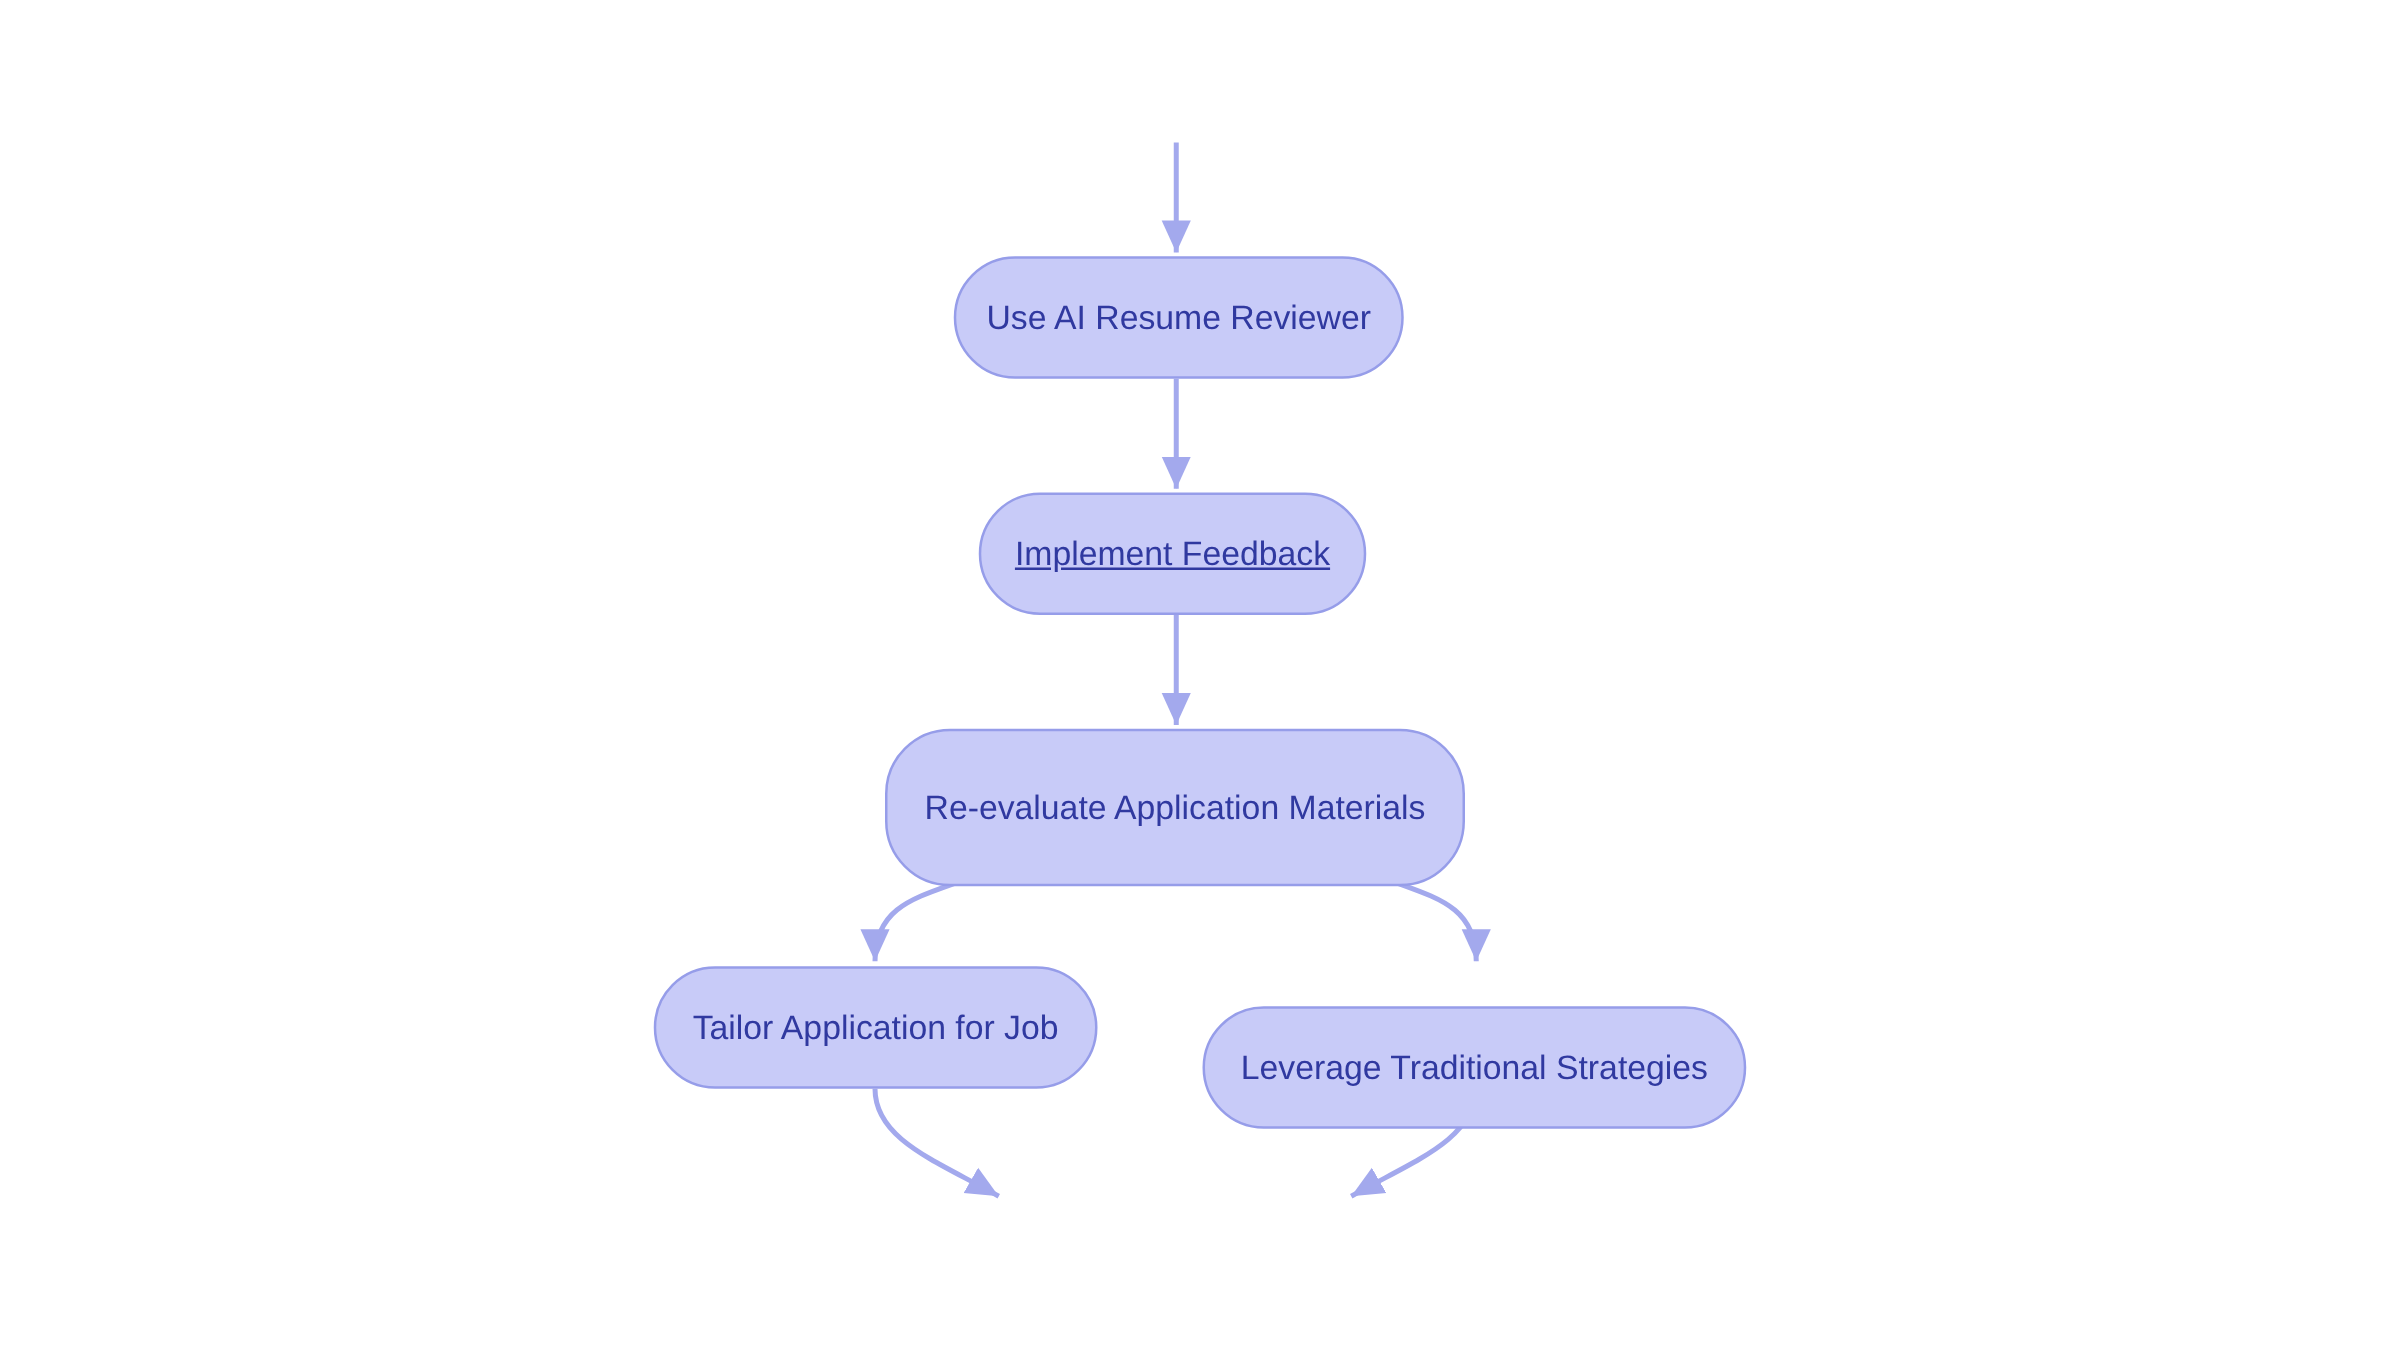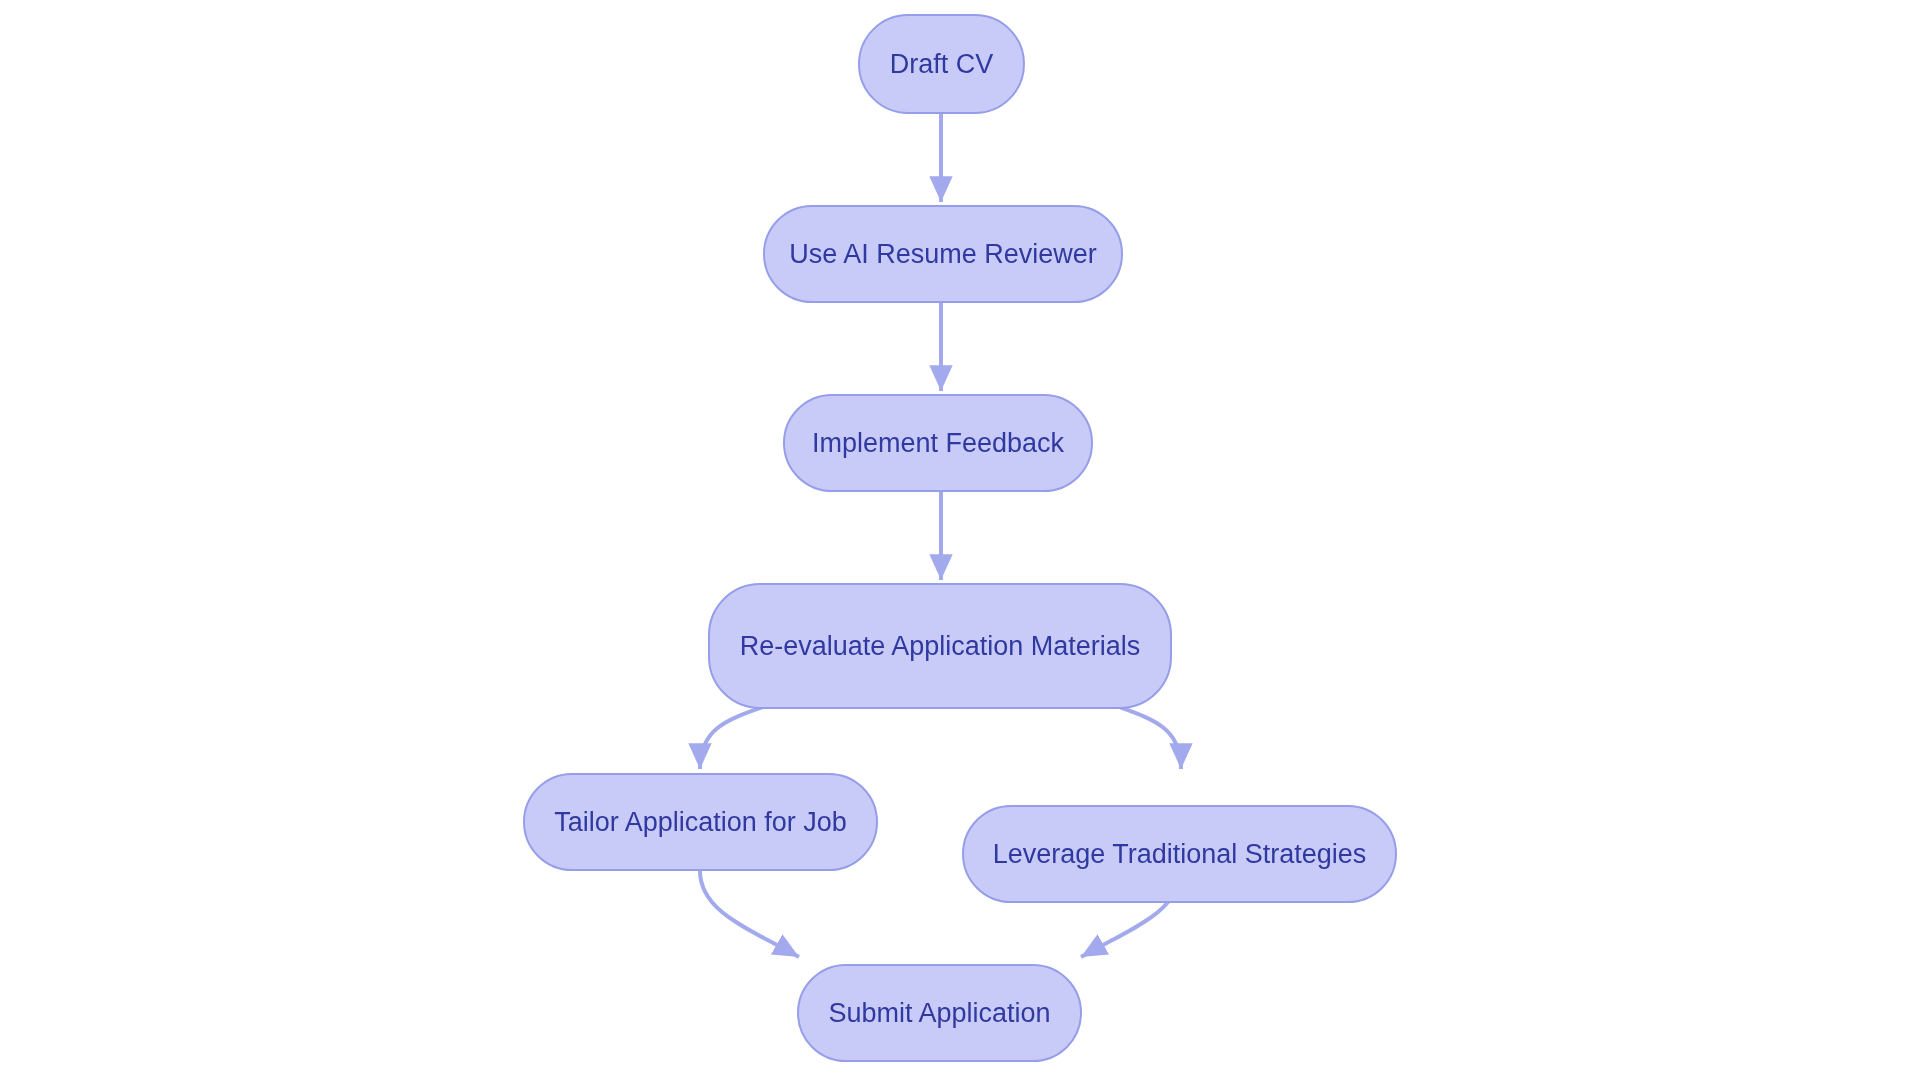--- a/index.html
+++ b/index.html
@@ -32,21 +32,21 @@
     border: 2px solid var(--node-border, #969de9);
     border-radius: 52px;
     color: var(--node-text, #3039a0);
     font-size: 27px;
     line-height: 1.2;
     text-align: center;
     white-space: nowrap;
   }
   .n1 { left: 858px; top: 14px;  width: 167px; height: 100px; }
   .n2 { left: 763px; top: 205px; width: 360px; height: 98px; }
-  .n3 { left: 783px; top: 394px; width: 310px; height: 98px; }
+  .n3 { left: 783px; top: 394px; width: 310px; height: 98px; text-decoration: underline; }
   .n4 { left: 708px; top: 583px; width: 464px; height: 126px; }
   .n5 { left: 523px; top: 773px; width: 355px; height: 98px; }
   .n6 { left: 962px; top: 773px; width: 435px; height: 98px; margin-top: 32px; }
   .n7 { left: 797px; top: 964px; width: 285px; height: 98px; }
 </style>
 </head>
 <body>
 
 <div class="canvas">
 
@@ -59,23 +59,20 @@
 
     <path class="edge" d="M941,114 L941,202" marker-end="url(#arrow)"></path>
     <path class="edge" d="M941,303 L941,391" marker-end="url(#arrow)"></path>
     <path class="edge" d="M941,492 L941,580" marker-end="url(#arrow)"></path>
     <path class="edge" d="M815,684 C758,718 700,710 700,769" marker-end="url(#arrow)"></path>
     <path class="edge" d="M1068,684 C1124,718 1181,710 1181,769" marker-end="url(#arrow)"></path>
     <path class="edge" d="M700,871 C700,912 750,929 799,957" marker-end="url(#arrow)"></path>
     <path class="edge" d="M1180,871 C1180,912 1130,929 1081,957" marker-end="url(#arrow)"></path>
   </svg>
 
-  <div class="node n1">
-    <span>Draft CV</span>
-  </div>
 
   <div class="node n2">
     <span>Use AI Resume Reviewer</span>
   </div>
 
   <div class="node n3">
     <span>Implement Feedback</span>
   </div>
 
   <div class="node n4">
@@ -83,17 +80,14 @@
   </div>
 
   <div class="node n5">
     <span>Tailor Application for Job</span>
   </div>
 
   <div class="node n6">
     <span>Leverage Traditional Strategies</span>
   </div>
 
-  <div class="node n7">
-    <span>Submit Application</span>
-  </div>
 
 </div>
 
 </body></html>

